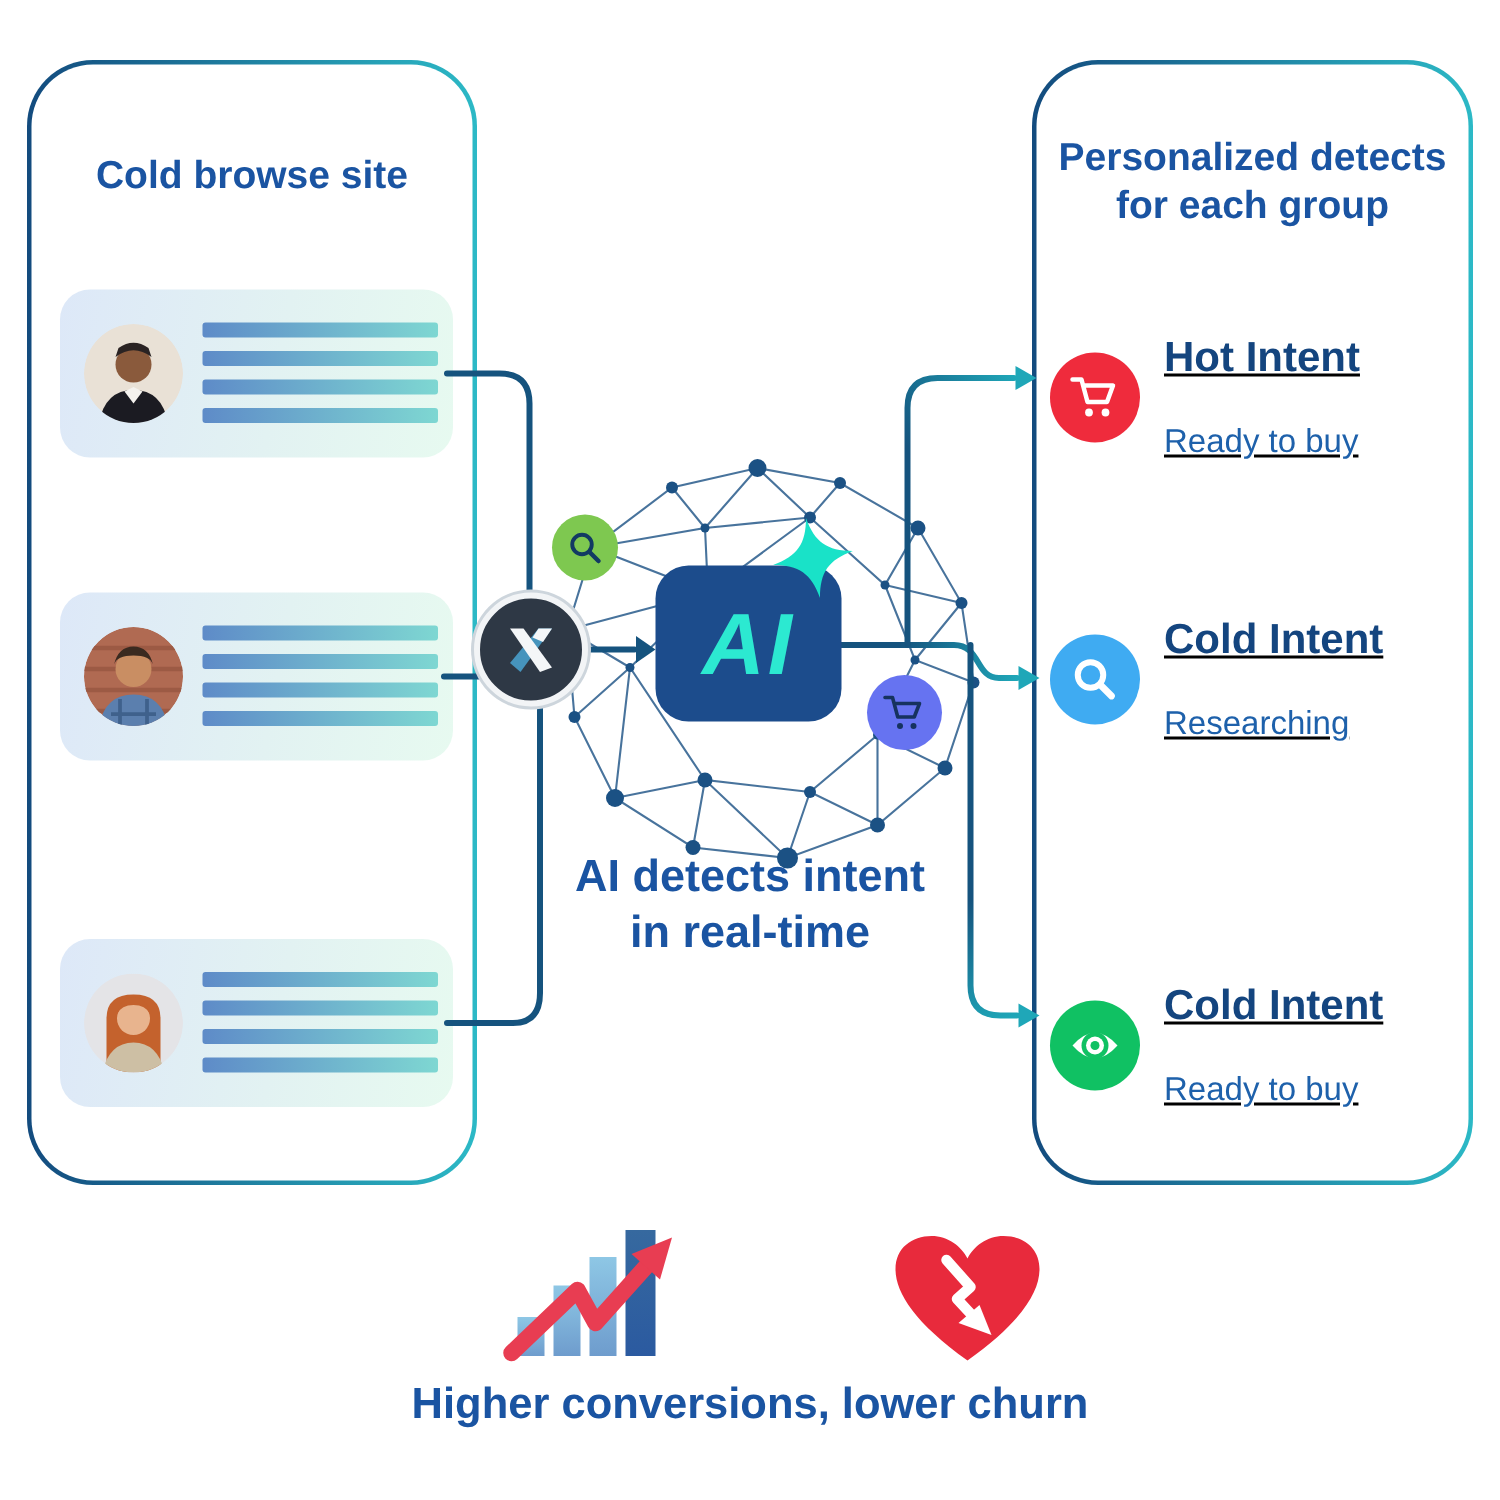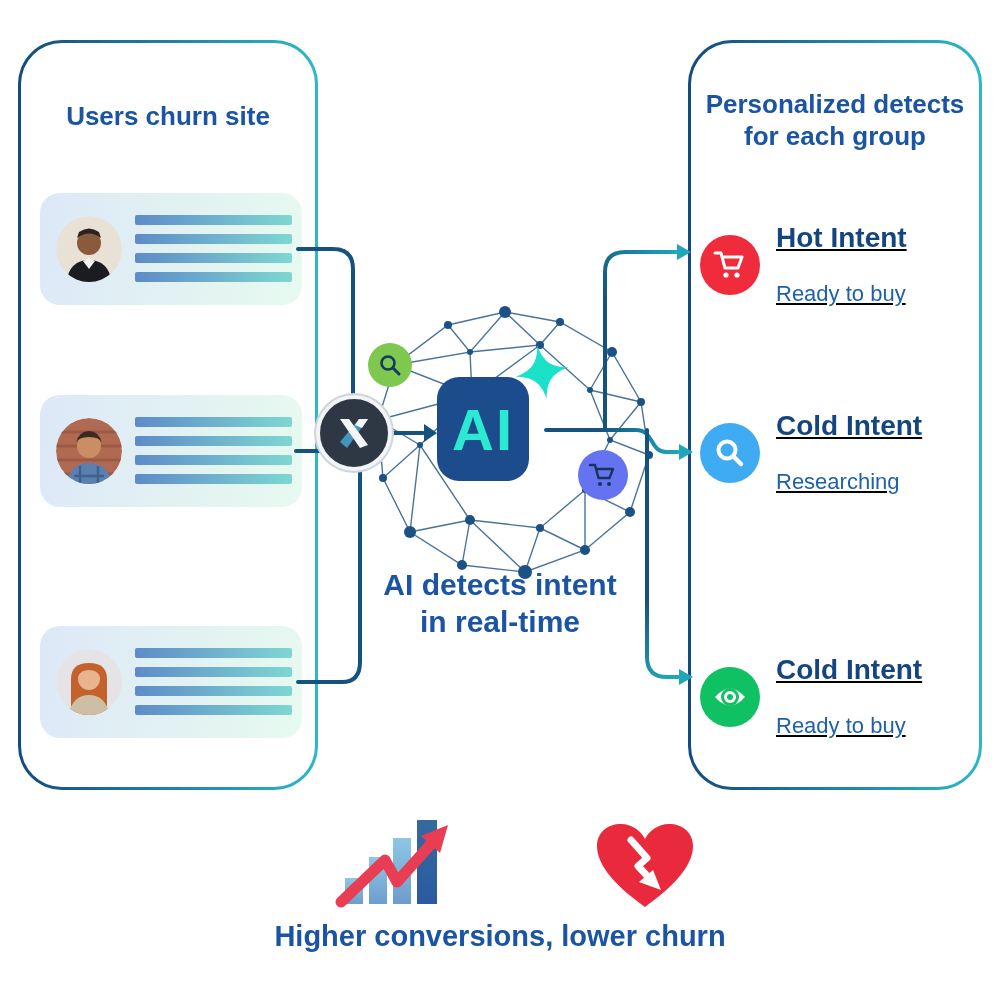--- a/index.html
+++ b/index.html
@@ -23,22 +23,22 @@
   .uc1{top:150px;} .uc2{top:352px;} .uc3{top:583px;}
   .avatar{position:absolute;left:16px;top:23px;width:66px;height:66px;border-radius:50%;overflow:hidden;}
   .bars{position:absolute;left:95px;top:22px;width:157px;}
   .bar{width:157px;height:10px;border-radius:2px;margin-bottom:9px;
        background:linear-gradient(90deg,#5e8bc8,#7ed7d2);}
   .bar:last-child{margin-bottom:0;}
 
   
   .net-svg{position:absolute;left:360px;top:296px;}
   .conn-svg{position:absolute;left:0;top:0;}
-  .ai-box{position:absolute;left:437px;top:377px;width:92px;height:104px;border-radius:22px;
-          background:#1c4c8c;display:flex;align-items:center;justify-content:center;}
+  .ai-box{position:absolute;left:437px;top:377px;width:124px;height:104px;border-radius:22px;
+          background:#1c4c8c;display:flex;align-items:center;justify-content:center;font-style:italic;}
   .ai-box span{color:#2ce9d1;font-size:58px;font-weight:bold;letter-spacing:2px;}
   .sparkle{position:absolute;left:512px;top:342px;transform:rotate(-10deg);}
   .badge{position:absolute;border-radius:50%;display:flex;align-items:center;justify-content:center;}
   .x-badge{left:316px;top:395px;width:68px;height:68px;background:#2e3845;
            border:4px solid #f2f4f6;box-shadow:0 0 0 2px #cdd5dc;}
   .green-badge{left:368px;top:343px;width:44px;height:44px;background:#7ec850;}
   .purple-badge{left:578px;top:450px;width:50px;height:50px;background:#6673f1;}
   .ai-caption{position:absolute;left:330px;top:566px;width:340px;text-align:center;
               font-weight:bold;font-size:30px;line-height:37px;color:#1a54a2;}
 
@@ -57,21 +57,21 @@
   .footer-caption{position:absolute;left:0;top:920px;width:1000px;text-align:center;
                   font-weight:bold;font-size:29px;color:#1a54a2;}
 </style>
 </head>
 <body>
 
 <div class="canvas">
 
   <div class="panel panel-left">
     <div class="panel-inner">
-      <div class="panel-title">Users churn site</div>
+      <div class="panel-title">Cold browse site</div>
 
       <div class="user-card uc1">
         <div class="avatar">
           <svg width="66" height="66" viewBox="0 0 66 66">
             <circle cx="33" cy="33" r="33" fill="#e9e1d6"></circle>
             <circle cx="33" cy="27" r="12" fill="#8a5a3c"></circle>
             <path d="M21 22 q12 -9 24 0 l-2 -6 q-10 -7 -20 0 Z" fill="#2a2323"></path>
             <path d="M10 66 q4 -22 23 -22 q19 0 23 22 Z" fill="#1b1b22"></path>
             <path d="M27 45 l6 8 l6 -8 l-6 -3 Z" fill="#f4f2ee"></path>
           </svg>

